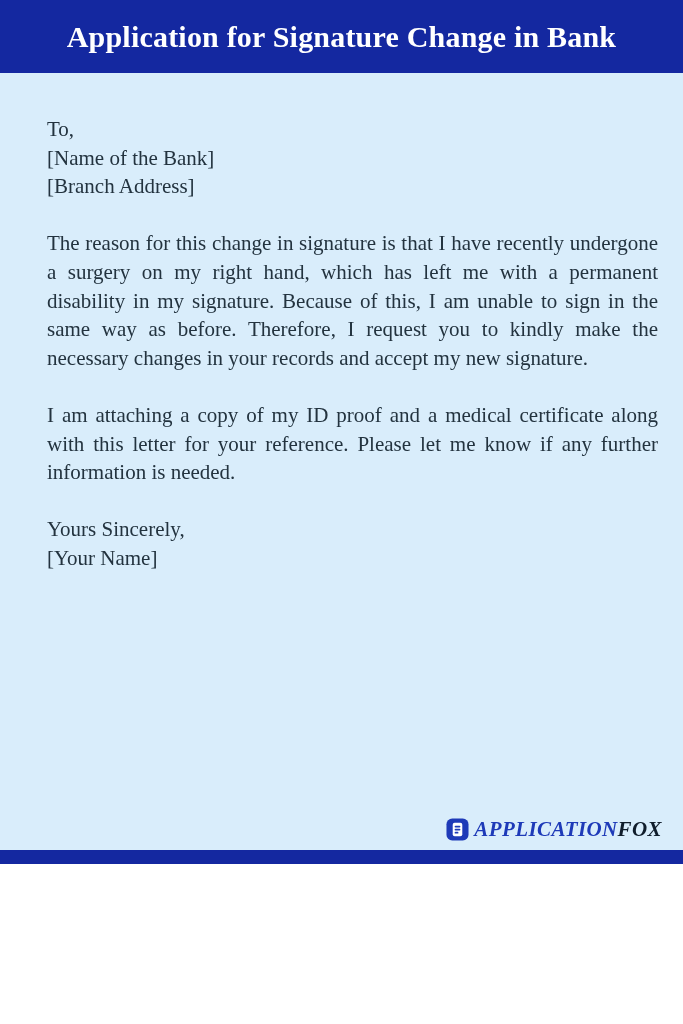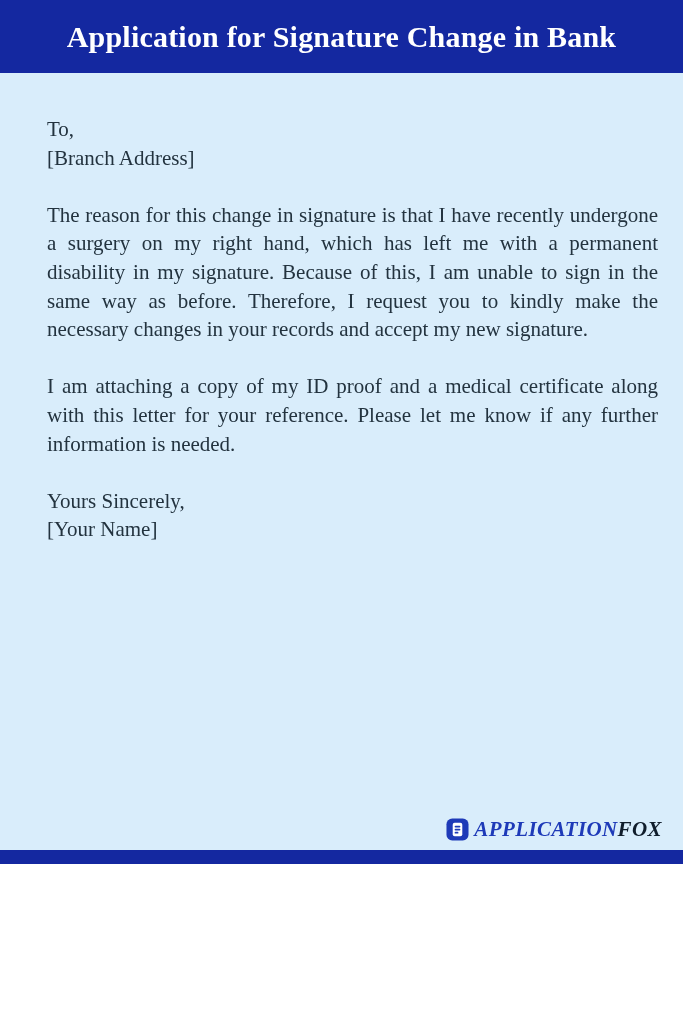--- a/index.html
+++ b/index.html
@@ -66,20 +66,21 @@
 <div class="page">
 
   <div class="header-band">
     <div class="page-title">Application for Signature Change in Bank</div>
   </div>
 
   <div class="letter-body">
 
     <div class="block">
       <div>To,</div>
+      <div>[Name of the Bank]</div>
       <div>[Branch Address]</div>
     </div>
 
 
 
     <div class="block para">The reason for this change in signature is that I have recently undergone a surgery on my right hand, which has left me with a permanent disability in my signature. Because of this, I am unable to sign in the same way as before. Therefore, I request you to kindly make the necessary changes in your records and accept my new signature.</div>
     <div class="block para">I am attaching a copy of my ID proof and a medical certificate along with this letter for your reference. Please let me know if any further information is needed.</div>
 
     <div class="block">
       <div>Yours Sincerely,</div>

